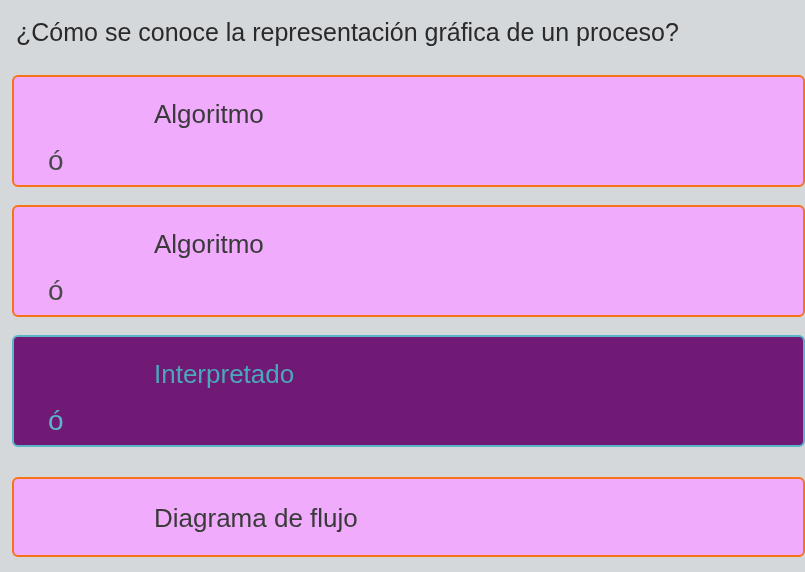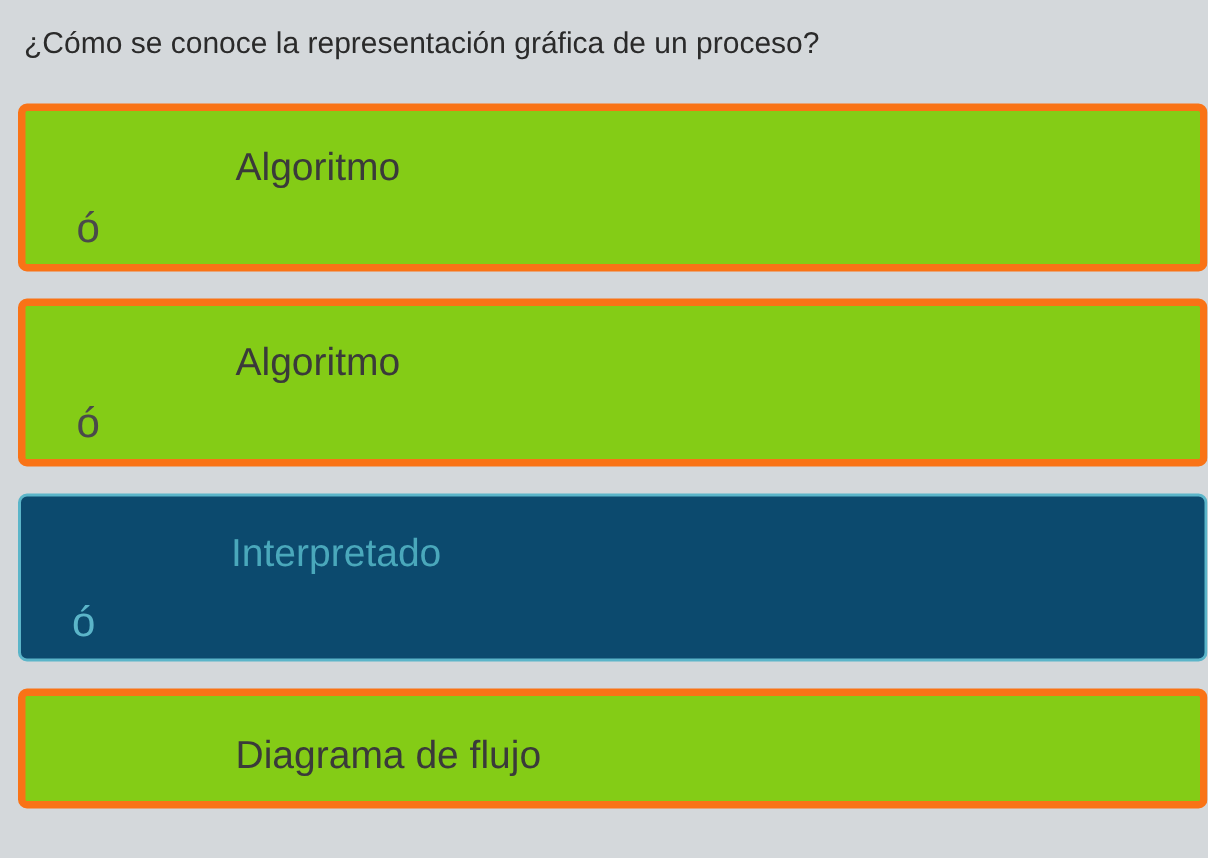--- a/index.html
+++ b/index.html
@@ -8,47 +8,48 @@
       box-sizing: border-box;
     }
     body {
       font-family: -apple-system, BlinkMacSystemFont, "Segoe UI", Helvetica, Arial, sans-serif;
       background: #d4d8db;
       width: 805px;
       height: 572px;
       overflow: hidden;
     }
     .question {
-      font-size: 20px;
+      font-size: 25px;
       color: #2a2a2a;
       padding: 18px 16px 28px 16px;
       font-weight: 400;
     }
     .options {
       display: flex;
       flex-direction: column;
       gap: 18px;
       padding-left: 12px;
     }
     .option {
       position: relative;
-      background: #84cc16;
-      border: 5px solid #f97316;
+      background: #f0abfc;
+      border: 2px solid #f97316;
       border-radius: 6px;
       height: 112px;
       padding: 22px 0 0 140px;
       cursor: pointer;
     }
     .option.selected {
-      background: #0c4a6e;
+      background: #701a75;
       border: 2px solid #5bb5c9;
     }
     .option.last {
       height: 80px;
       padding-top: 24px;
+      margin-top: 12px;
     }
     .option-label {
       font-size: 26px;
       color: #3a3a3a;
     }
     .option.selected .option-label {
       color: #4aa8bb;
     }
     .radio-marker {
       position: absolute;

